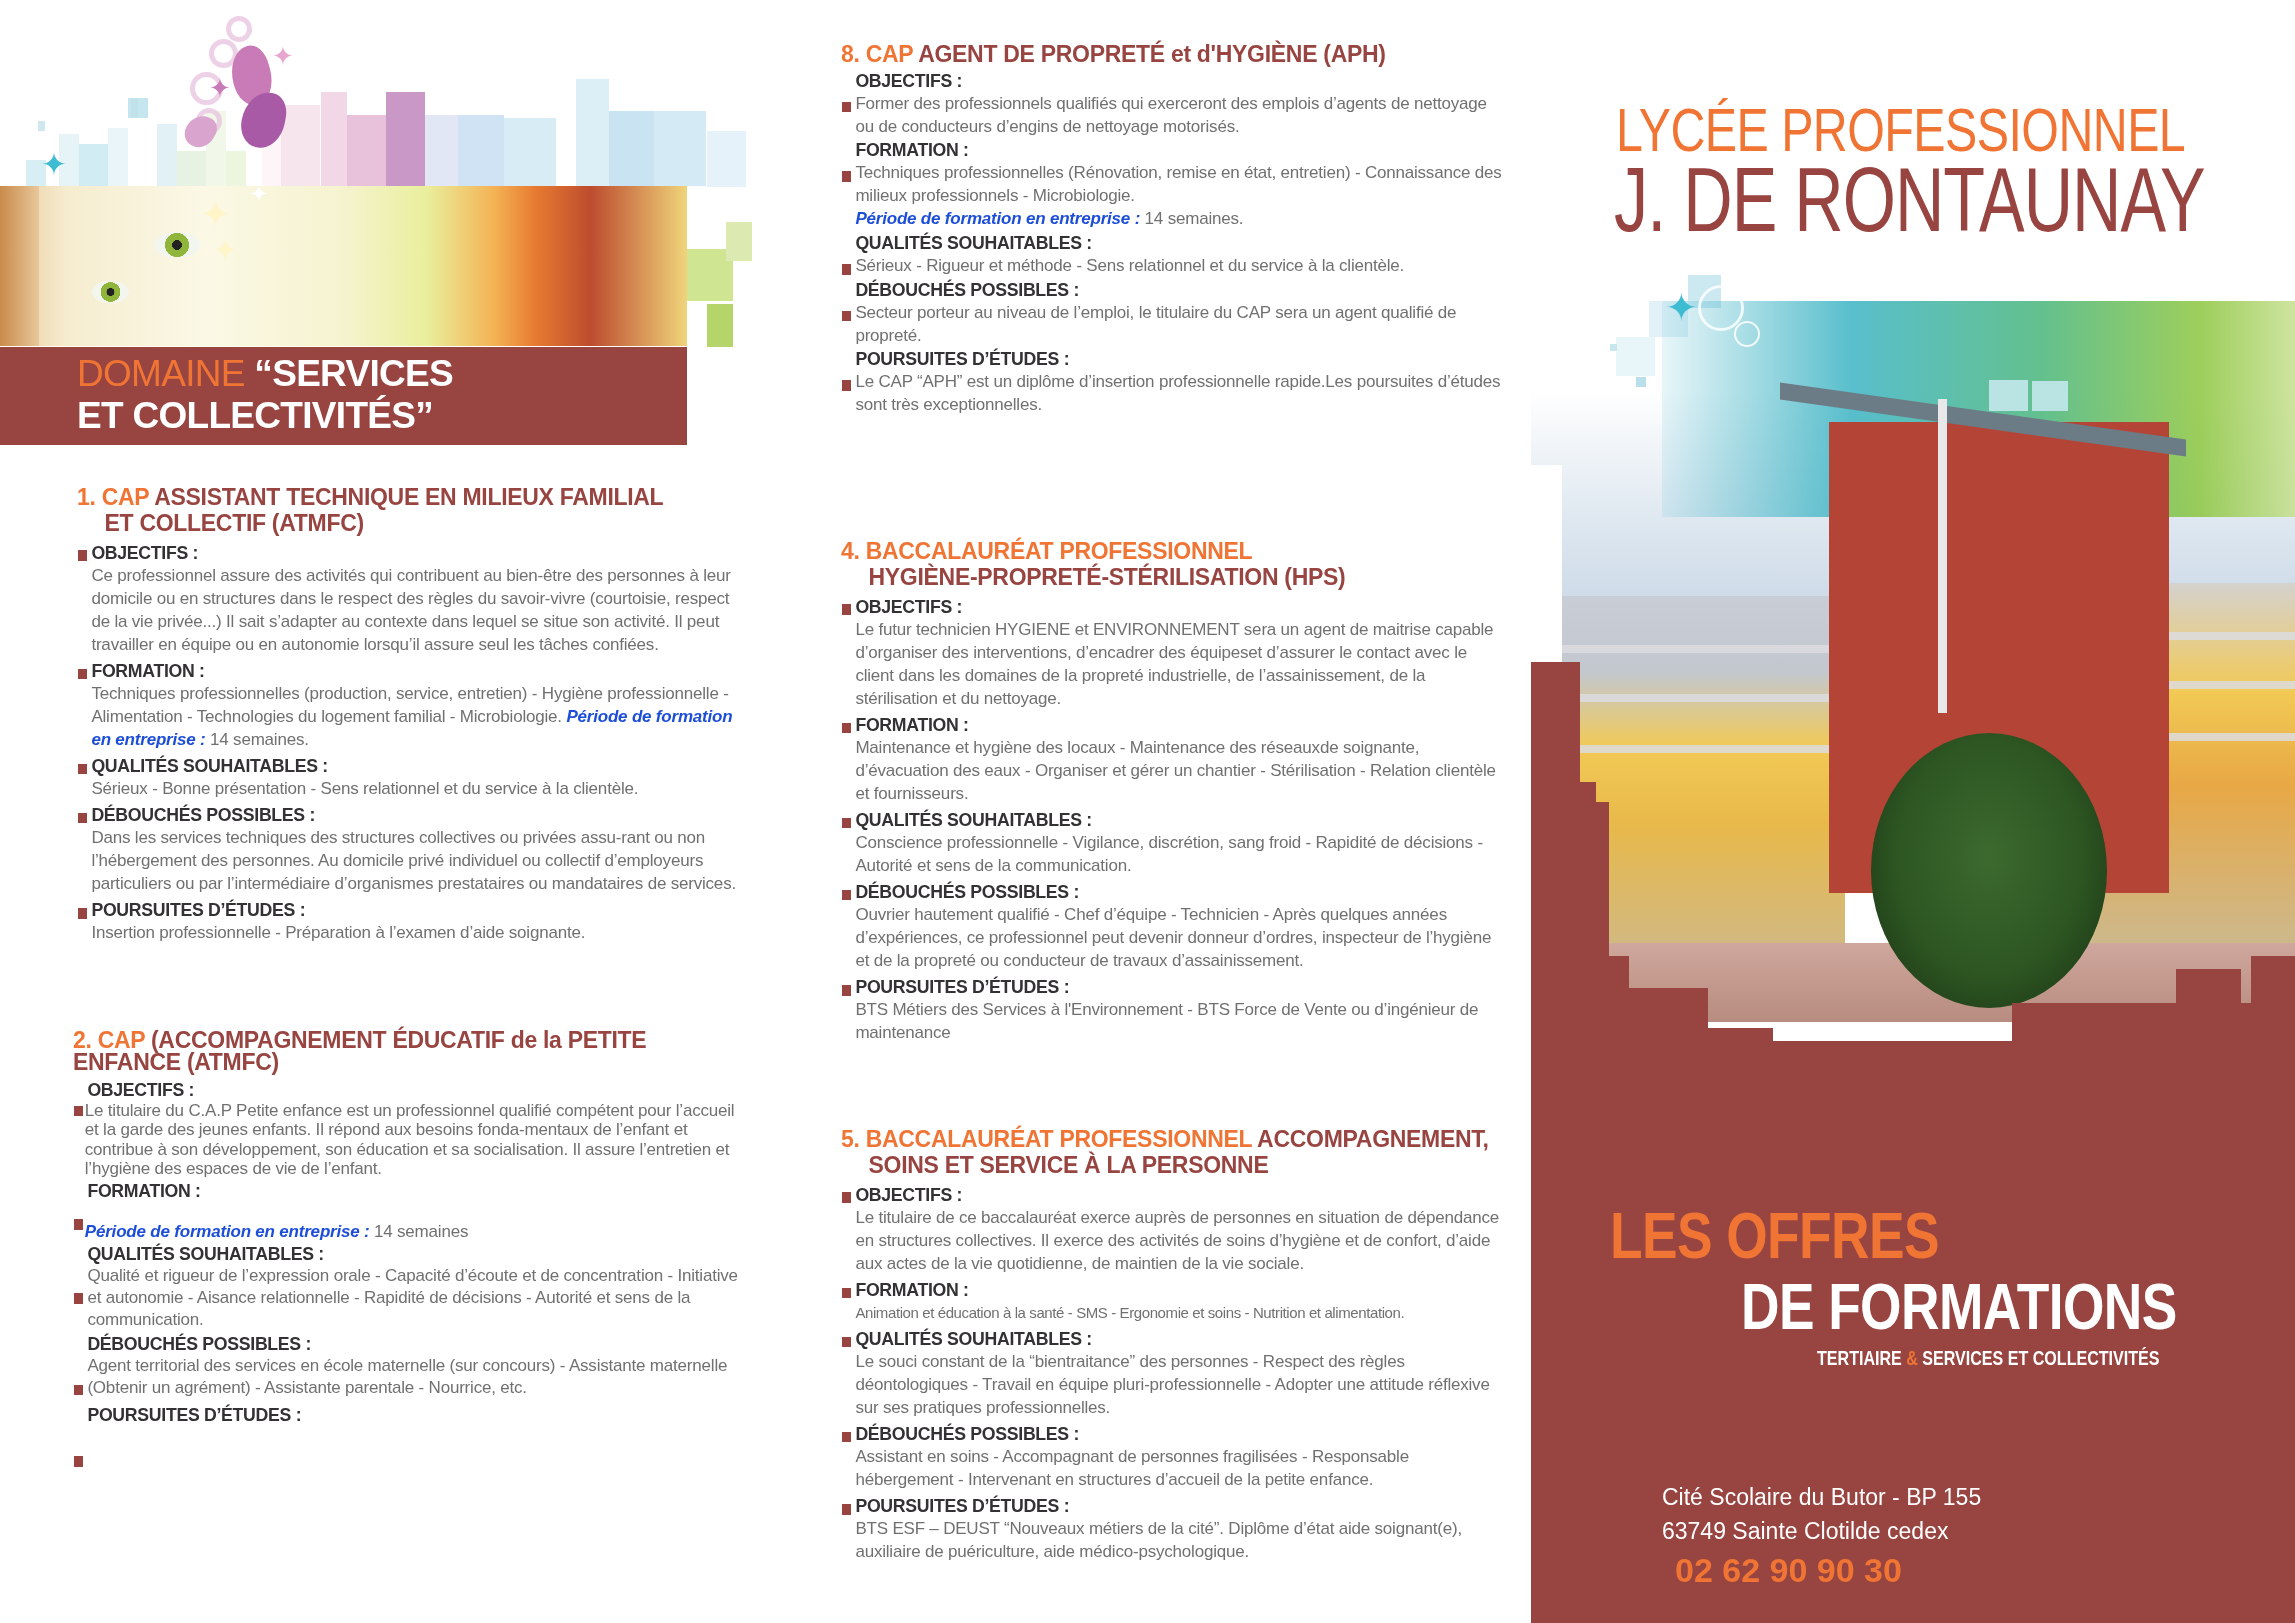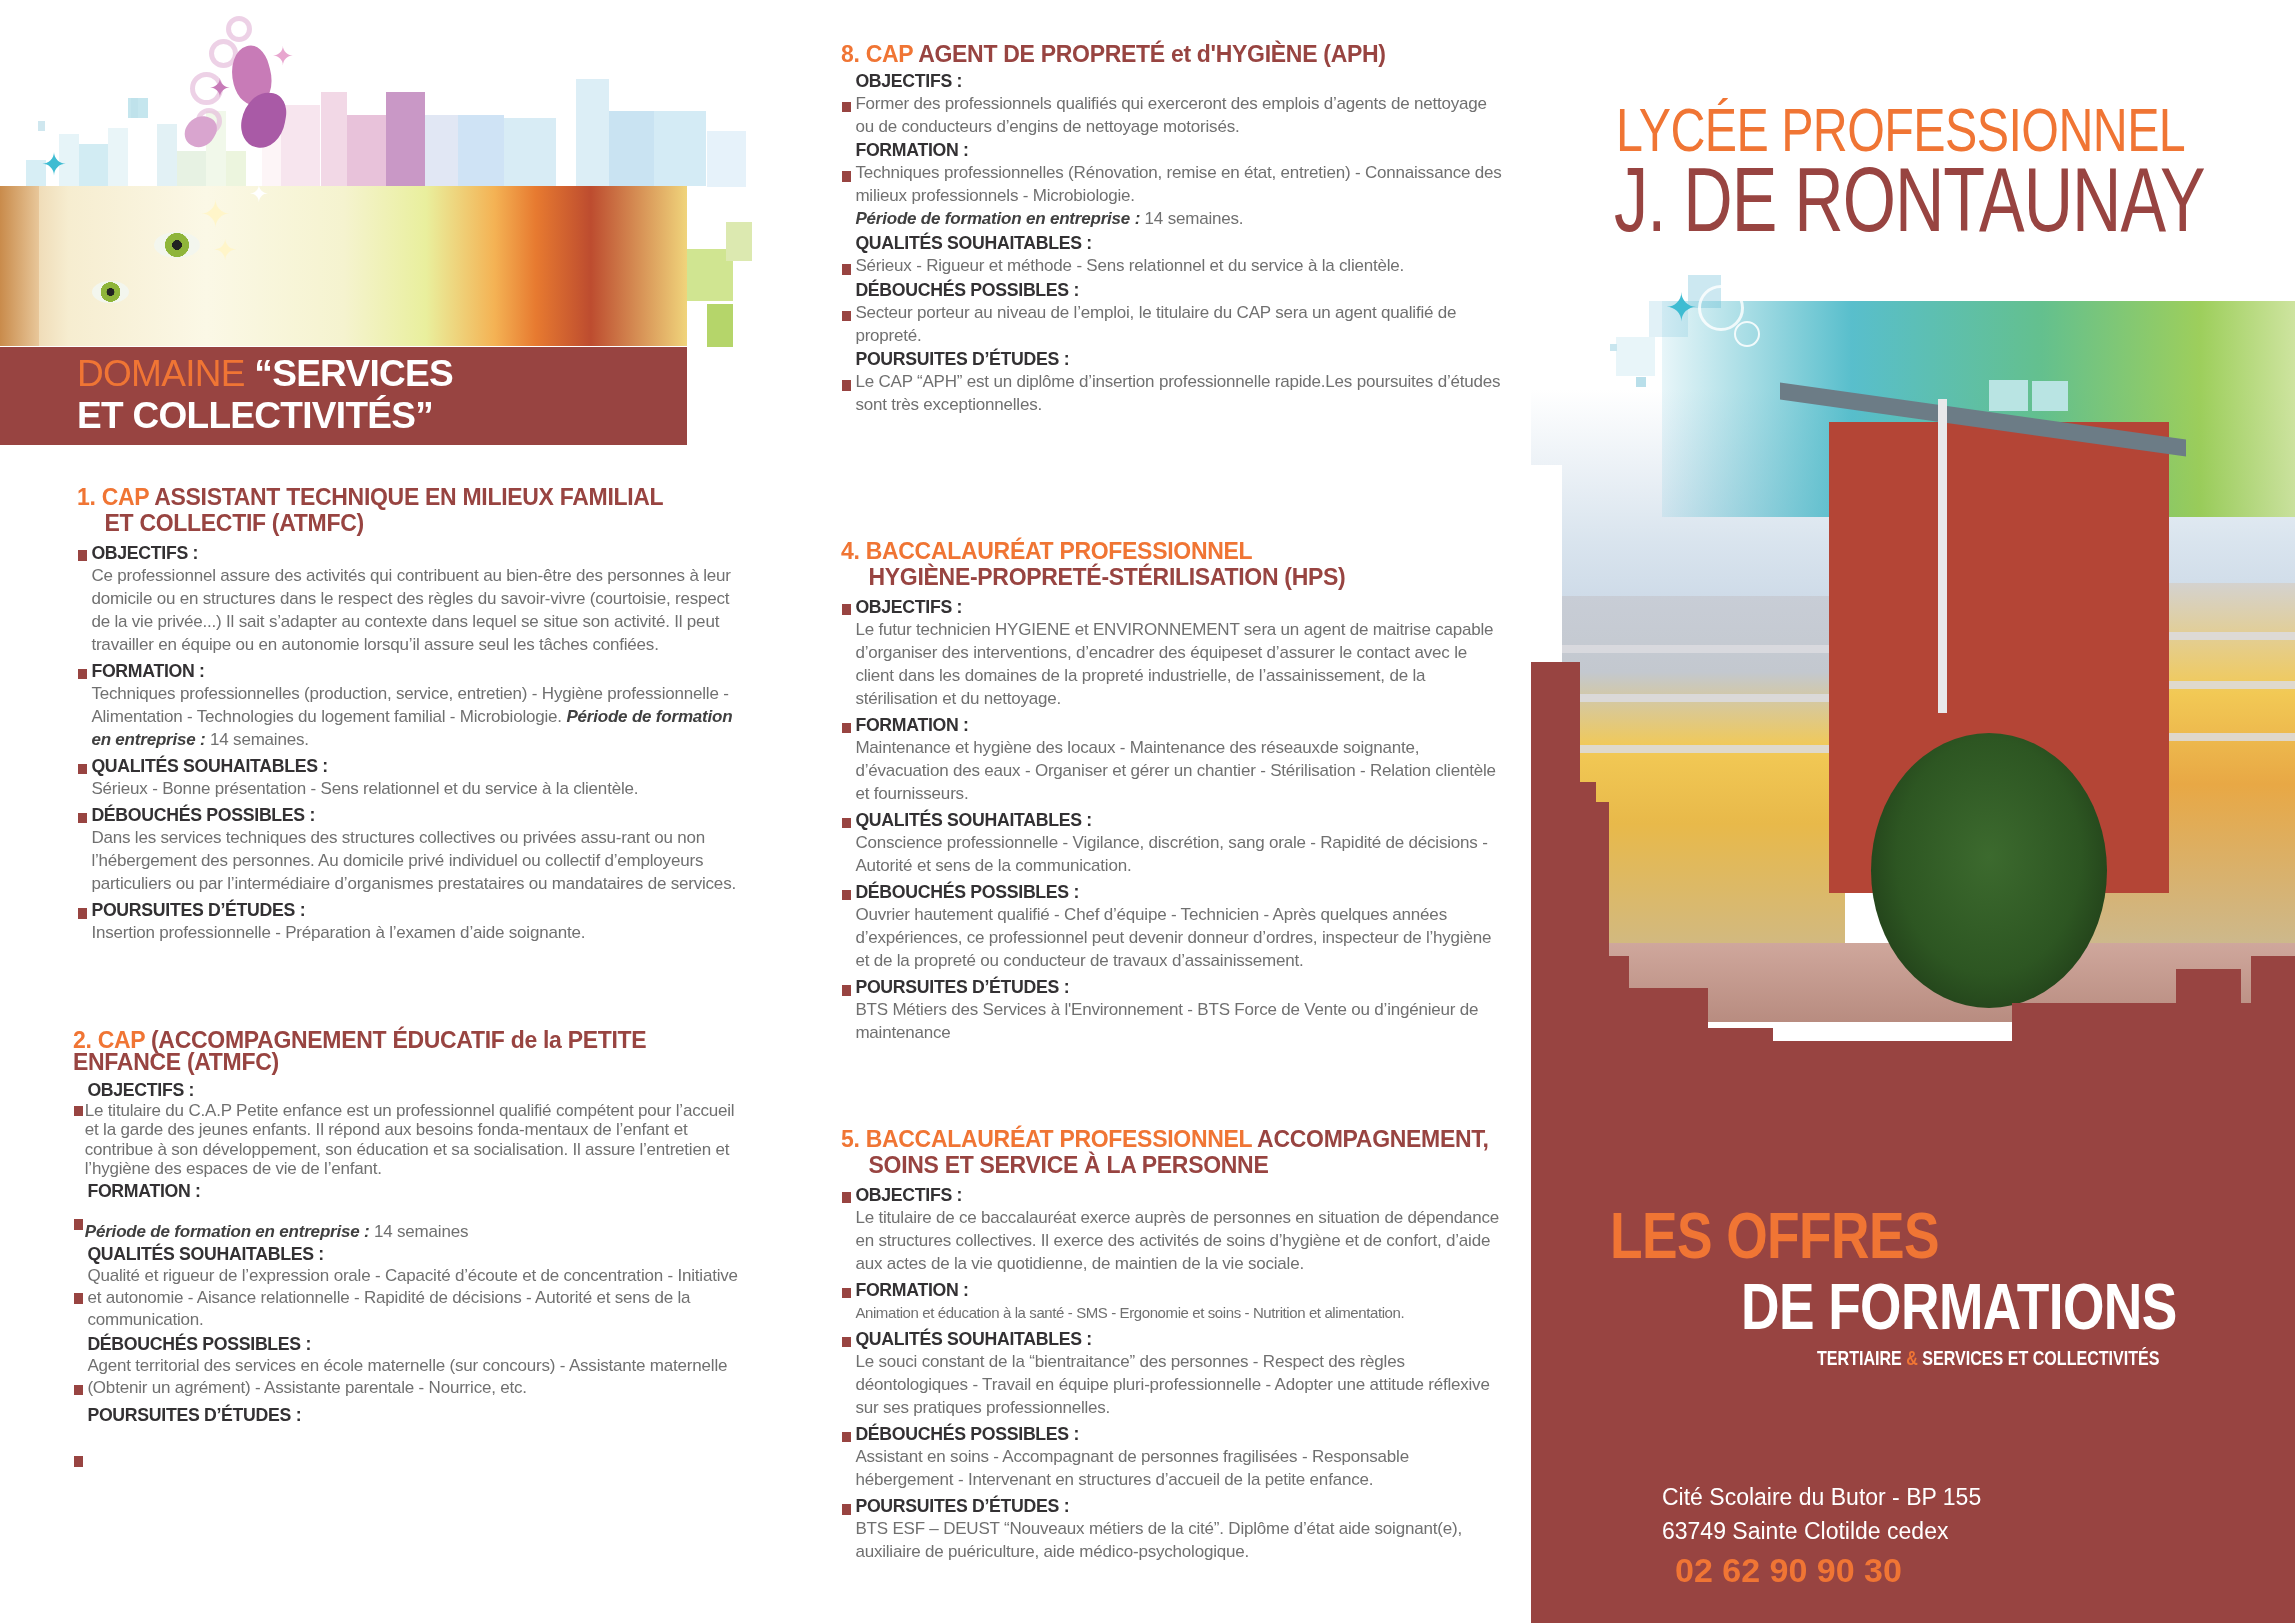--- a/index.html
+++ b/index.html
@@ -30,21 +30,21 @@
 
   
   .course { position: absolute; }
   .course-title { font-size: 23px; line-height: 26px; font-weight: bold; color: #984441; letter-spacing: -0.3px; }
   .course-title .num { color: #f07534; }
   .course-title .indent { display: block; padding-left: 27.5px; }
   .sec { position: relative; margin-top: 5.2px; }
   .sec-label { font-size: 17.7px; line-height: 21px; font-weight: bold; color: #333133; letter-spacing: -0.3px; padding-left: 14.4px; position: relative; }
   .sec-label .bullet { position: absolute; left: 1.3px; top: 7.9px; width: 8.5px; height: 10.5px; background: #984441; }
   .sec-text { font-size: 17px; line-height: 23px; color: #707070; padding-left: 14.4px; letter-spacing: -0.2px; }
-  .sec-text em { font-weight: bold; color: #404040; margin-top: 40px; }
+  .sec-text em { font-weight: bold; color: #1d4ed8; margin-top: 40px; }
   .compact .sec-text { line-height: 20px; }
   .compact .sec { margin-top: 2.6px; }
   .bullet-side { position: absolute; left: 1.3px; width: 8.5px; height: 10.5px; background: #984441; }
 
   
   .school-title { position: absolute; left: 1616px; top: 97px; color: #f07534; font-size: 62px; line-height: 65px; transform: scaleX(0.78); transform-origin: left top; white-space: nowrap; letter-spacing: -0.7px; }
   .school-name { position: absolute; left: 1614px; top: 154px; color: #984441; font-size: 90px; line-height: 92px; transform: scaleX(0.76); transform-origin: left top; white-space: nowrap; letter-spacing: -1.3px; }
 
   .photo-wrap { position: absolute; left: 1531px; top: 262px; width: 764px; height: 916px; overflow: hidden; }
   .sky { position: absolute; left: 0; top: 0; width: 764px; height: 510px; background: linear-gradient(180deg,#ffffff 0%, #ffffff 25%, #d9e4ee 55%, #aebfd6 100%); }
@@ -228,21 +228,21 @@
     <div class="sec" style="margin-top:6.5px">
       <div class="sec-label"><span class="bullet"></span><span>OBJECTIFS :</span></div>
       <div class="sec-text">Le futur technicien HYGIENE et ENVIRONNEMENT sera un agent de maitrise capable d’organiser des interventions, d’encadrer des équipeset d’assurer le contact avec le client dans les domaines de la propreté industrielle, de l’assainissement, de la stérilisation et du nettoyage.</div>
     </div>
     <div class="sec">
       <div class="sec-label"><span class="bullet"></span><span>FORMATION :</span></div>
       <div class="sec-text">Maintenance et hygiène des locaux - Maintenance des réseauxde soignante, d’évacuation des eaux - Organiser et gérer un chantier - Stérilisation - Relation clientèle et fournisseurs.</div>
     </div>
     <div class="sec">
       <div class="sec-label"><span class="bullet"></span><span>QUALITÉS SOUHAITABLES :</span></div>
-      <div class="sec-text">Conscience professionnelle - Vigilance, discrétion, sang orale - Rapidité de décisions - Autorité et sens de la communication.</div>
+      <div class="sec-text">Conscience professionnelle - Vigilance, discrétion, sang froid - Rapidité de décisions - Autorité et sens de la communication.</div>
     </div>
     <div class="sec">
       <div class="sec-label"><span class="bullet"></span><span>DÉBOUCHÉS POSSIBLES :</span></div>
       <div class="sec-text">Ouvrier hautement qualifié - Chef d’équipe - Technicien - Après quelques années d’expériences, ce professionnel peut devenir donneur d’ordres, inspecteur de l’hygiène et de la propreté ou conducteur de travaux d’assainissement.</div>
     </div>
     <div class="sec">
       <div class="sec-label"><span class="bullet"></span><span>POURSUITES D’ÉTUDES :</span></div>
       <div class="sec-text">BTS Métiers des Services à l'Environnement - BTS Force de Vente ou d’ingénieur de maintenance</div>
     </div>
   </div>

